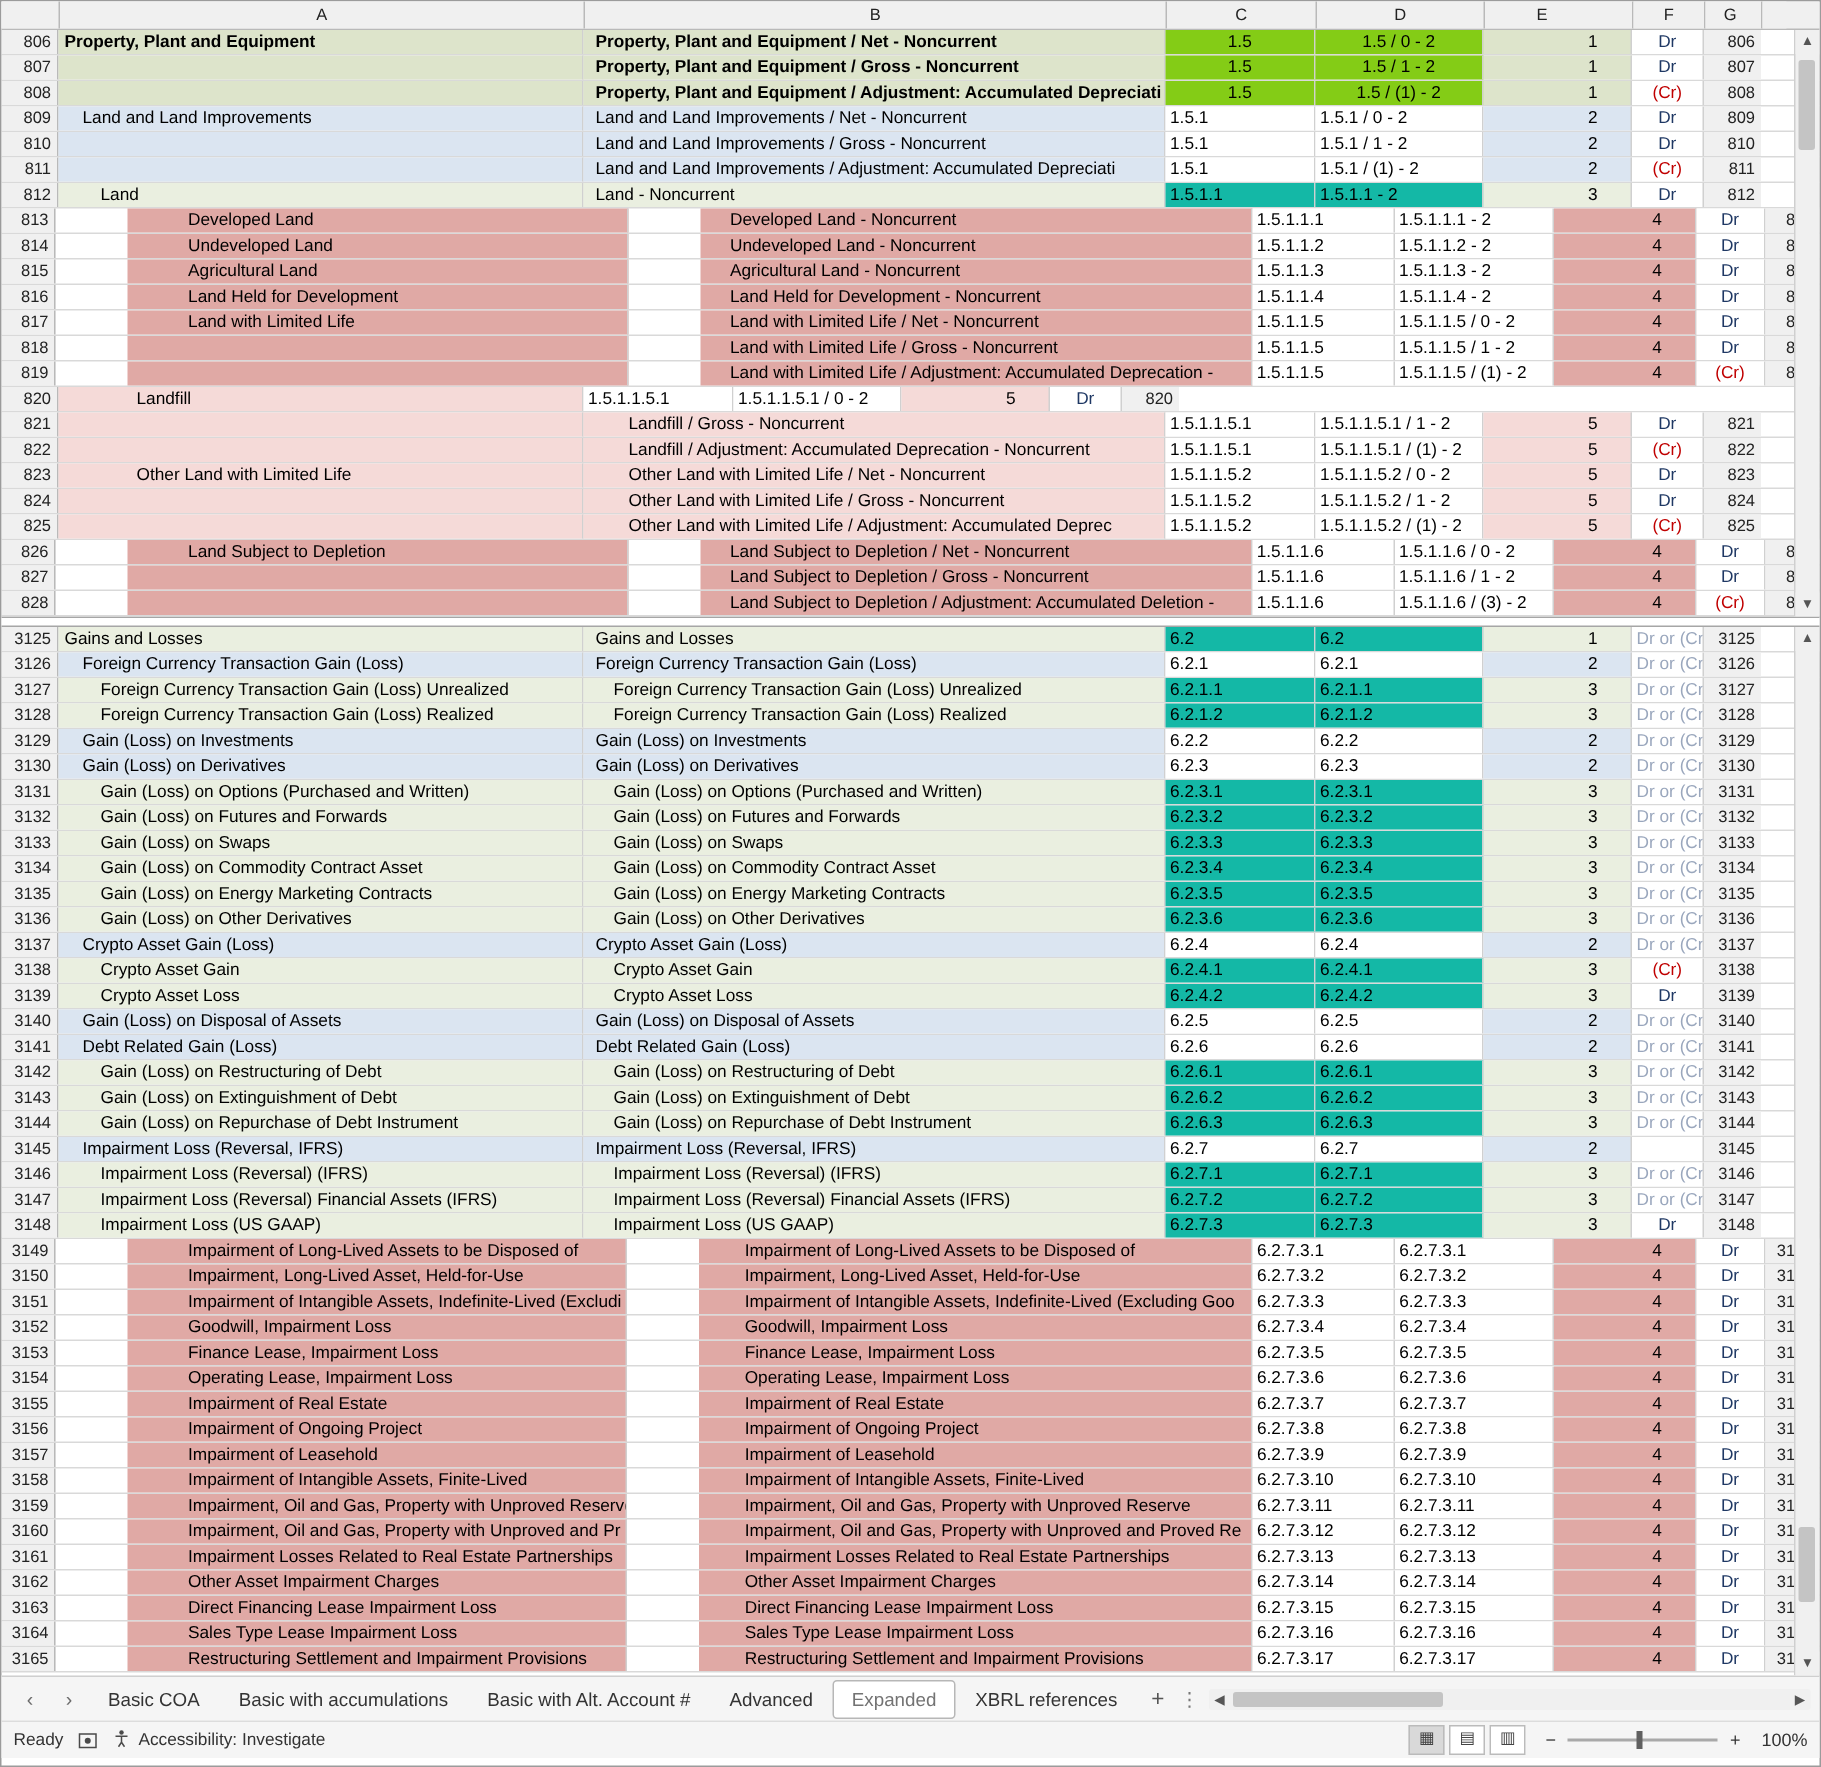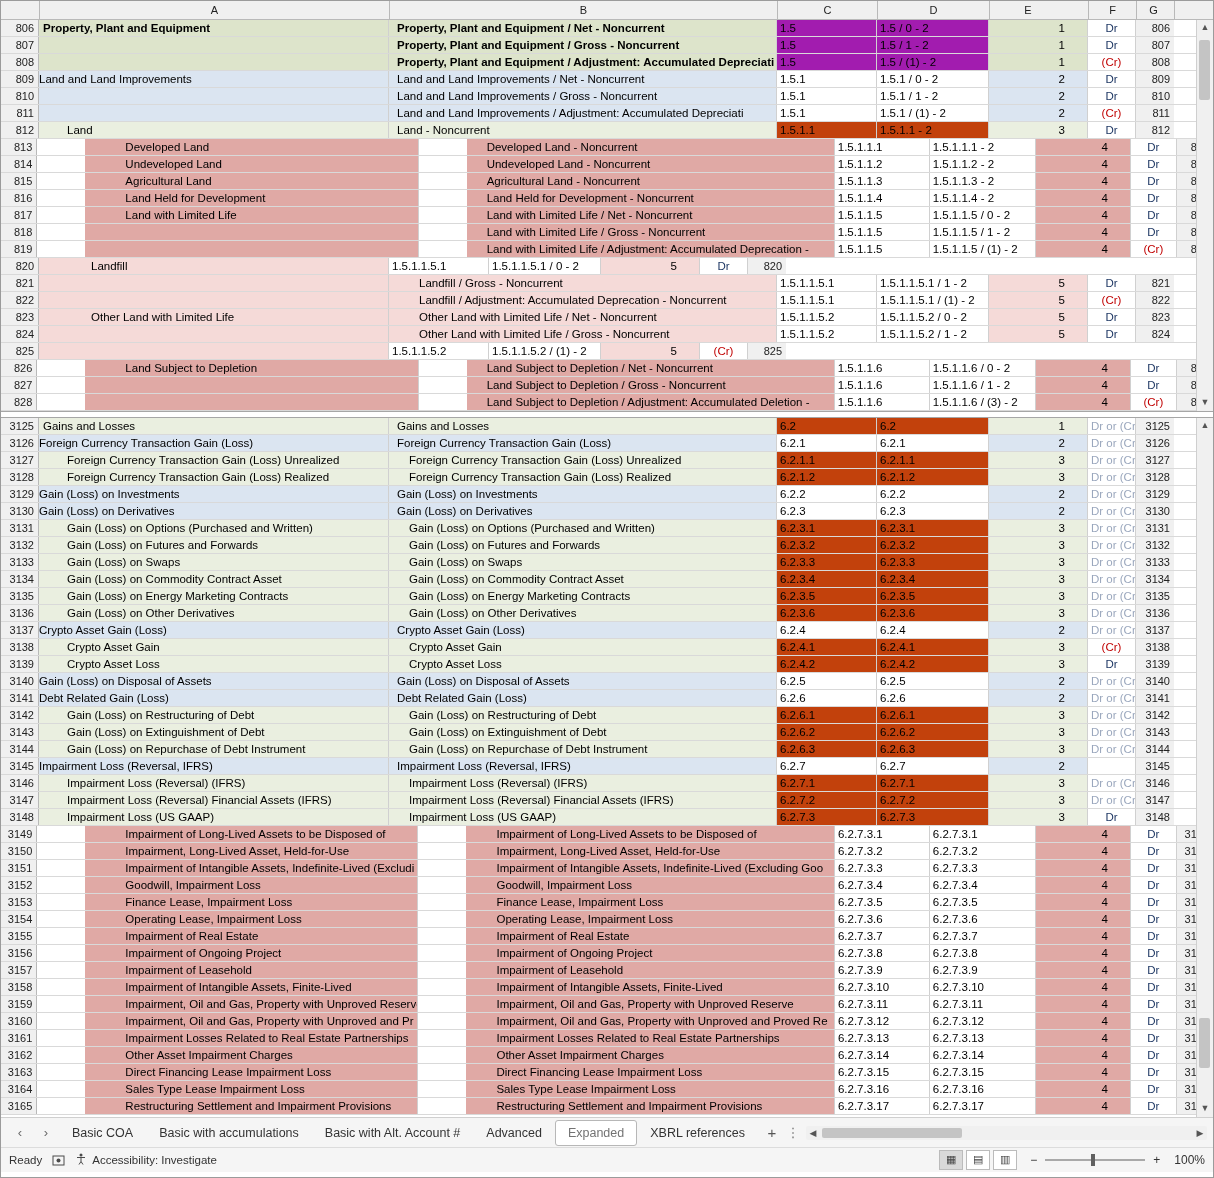--- a/index.html
+++ b/index.html
@@ -32,43 +32,43 @@
   .cA{width:350px;}
   .cB{width:388px;}
   .cC{width:100px;}
   .cD{width:112px;}
   .cE{width:99px;text-align:right;padding-right:22px;}
   .cF{width:48px;text-align:center;}
   .cG{width:38px;background:#f0f0f0;text-align:right;padding-right:4px;color:#222;font-size:11px;border-right:none;}
 
   
   .t-green  .cA,.t-green  .cB{background:#dde4cb;font-weight:bold;}
-  .t-green  .cC,.t-green  .cD{background:#a21caf;}
+  .t-green  .cC,.t-green  .cD{background:#84cc16;text-align:center;}
   .t-green  .cE{background:#dde4cb;}
   .t-blue   .cA,.t-blue   .cB{background:#dbe5f1;}
   .t-blue   .cC,.t-blue   .cD{background:#ffffff;}
   .t-blue   .cE{background:#dbe5f1;}
   .t-lgreen .cA,.t-lgreen .cB{background:#eaefe0;}
-  .t-lgreen .cC,.t-lgreen .cD{background:#c2410c;}
+  .t-lgreen .cC,.t-lgreen .cD{background:#14b8a6;}
   .t-lgreen .cE{background:#eaefe0;}
   .t-red    .cA,.t-red    .cB{background:#e0a9a5;margin-left:48px;}
   .t-red    .cC,.t-red    .cD{background:#ffffff;}
   .t-red    .cE{background:#e0a9a5;}
   .t-pink   .cA,.t-pink   .cB{background:#f5dad8;}
   .t-pink   .cC,.t-pink   .cD{background:#ffffff;}
   .t-pink   .cE{background:#f5dad8;}
 
   .cF{background:#ffffff;}
   .dr{color:#1f3864;}
   .cr{color:#c00000;}
   .drcr{color:#9aa7bd;}
 
   
   .i0{padding-left:4px;}
-  .i1{padding-left:0;}
+  .i1{padding-left:16px;}
   .i2{padding-left:28px;}
   .i3{padding-left:40px;}
   .i4{padding-left:52px;}
   .bi0{padding-left:8px;}
   .bi1{padding-left:20px;}
   .bi2{padding-left:30px;}
 
   
   .pane1{position:relative;height:391px;overflow:hidden;}
   .splitter{height:5px;background:#ffffff;border-top:1px solid #a6a6a6;border-bottom:1px solid #a6a6a6;}
@@ -309,20 +309,21 @@
           <div class="cell cB bi2">Other Land with Limited Life / Gross - Noncurrent</div>
           <div class="cell cC">1.5.1.1.5.2</div>
           <div class="cell cD">1.5.1.1.5.2 / 1 - 2</div>
           <div class="cell cE">5</div>
           <div class="cell cF dr">Dr</div>
           <div class="cell cG">824</div>
         </div>
         <div class="row t-pink">
           <div class="cell rh">825</div>
           <div class="cell cA i4"></div>
+          <div class="cell cB bi2">Other Land with Limited Life / Adjustment: Accumulated Deprec</div>
           <div class="cell cC">1.5.1.1.5.2</div>
           <div class="cell cD">1.5.1.1.5.2 / (1) - 2</div>
           <div class="cell cE">5</div>
           <div class="cell cF cr">(Cr)</div>
           <div class="cell cG">825</div>
         </div>
         <div class="row t-red">
           <div class="cell rh">826</div>
           <div class="cell cA i3">Land Subject to Depletion</div>
           <div class="cell cB bi1">Land Subject to Depletion / Net - Noncurrent</div>

